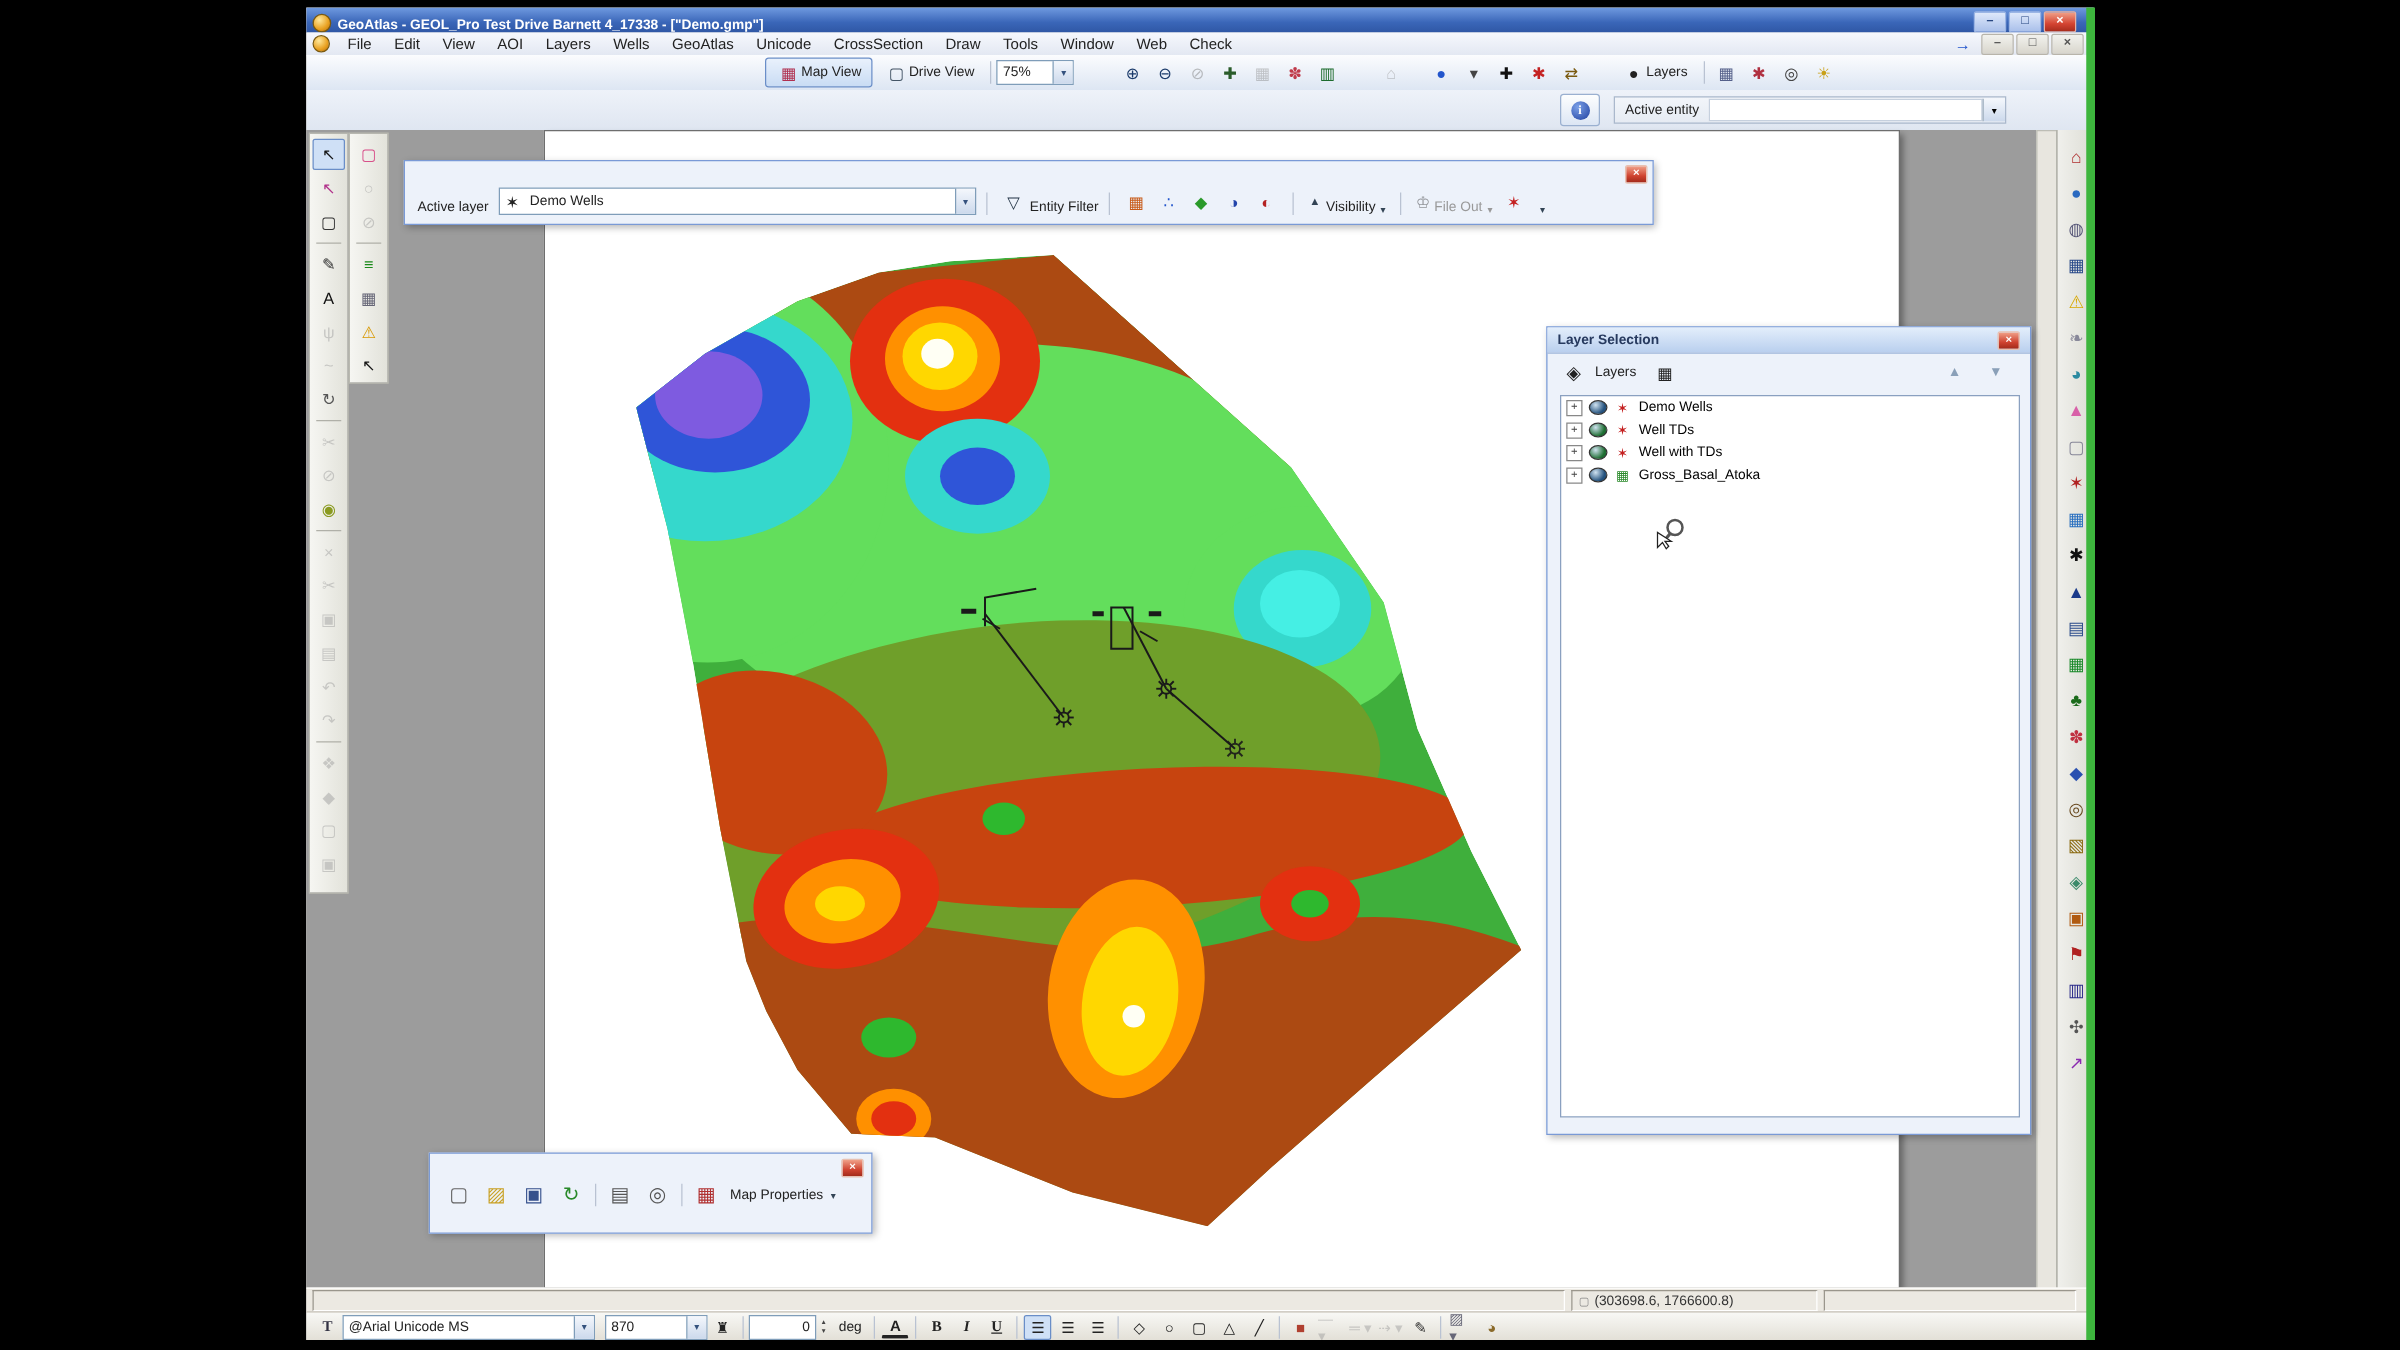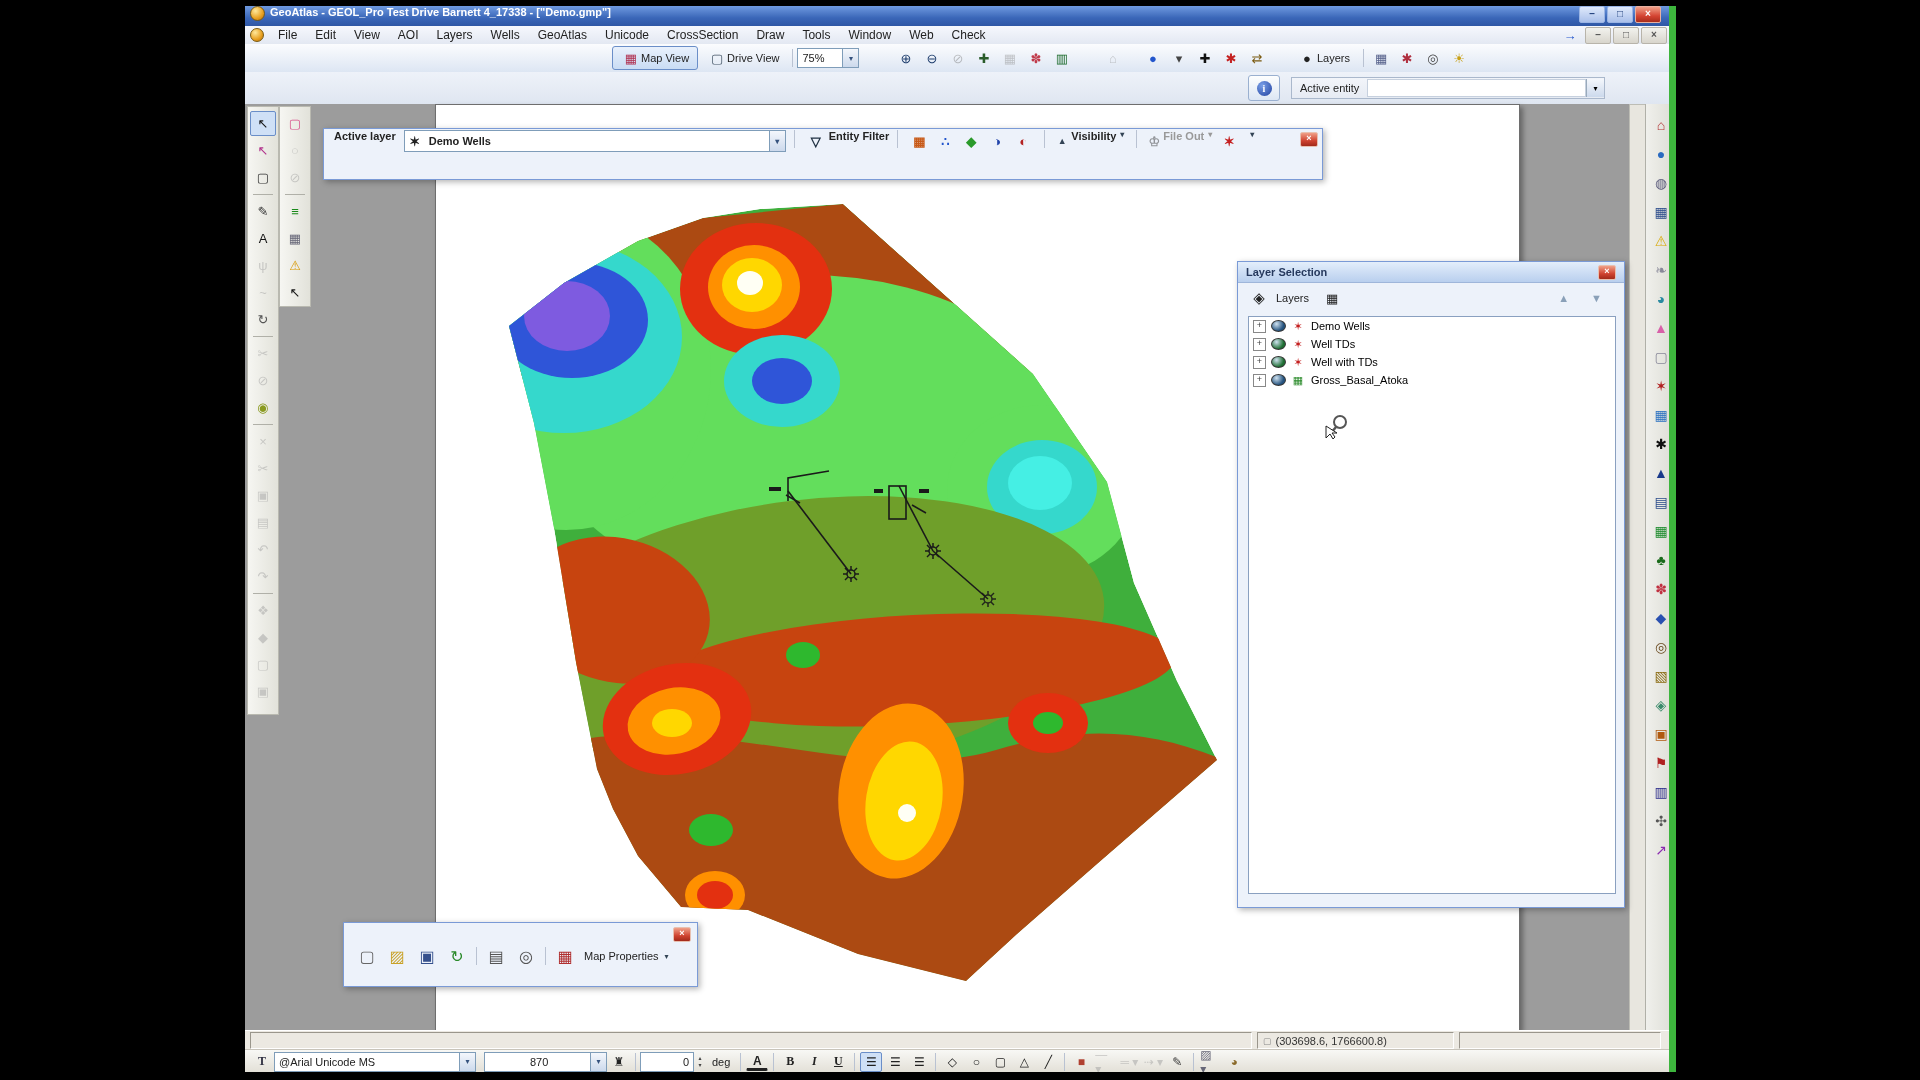--- a/index.html
+++ b/index.html
@@ -1,21 +1,21 @@
 <!DOCTYPE html>
 <html style="--c-purple: #7E5BE0; --c-blue: #2F55D8; --c-cyan: #35D8CC; --c-bright_cyan: #45EFE4; --c-light_green: #63DE5C; --c-green: #3FAF3C; --c-dark_green: #2EB82E; --c-olive: #6F9F2A; --c-brown: #AC4A12; --c-dark_brown: #9A3F0E; --c-rust: #C7440F; --c-red: #E33010; --c-orange: #FF9000; --c-yellow: #FFD700; --c-hot_white: #FFFFF4; --c-titlebar_blue: #3A66B8; --c-panel_border: #7A9AD6; --c-close_red: #CF4330; --c-workspace_gray: #9C9C9C;"><head>
 <meta charset="utf-8">
 <style>
   html,body{margin:0;padding:0;background:#000;width:1920px;height:1080px;overflow:hidden;
     font-family:"Liberation Sans",sans-serif;-webkit-font-smoothing:antialiased;}
   .abs{position:absolute;}
   #app{position:absolute;left:245px;top:6px;width:1430px;height:1066px;background:#ECE9E2;overflow:hidden;}
   #green-stripe{position:absolute;left:1669px;top:6px;width:7px;height:1066px;background:#3db53d;z-index:99;}
   
-  #titlebar{left:0;top:0;width:1430px;height:20px;background:linear-gradient(#6f9ae0,#3a66b8 60%,#2f57a5);display:flex;align-items:flex-start;color:#fff;font-size:11px;font-weight:bold;}
+  #titlebar{left:0;top:0;width:1430px;height:20px;background:linear-gradient(#6f9ae0,#3a66b8 60%,#2f57a5);display:flex;align-items:flex-end;color:#fff;font-size:11px;font-weight:bold;}
   .app-icon{width:13px;height:13px;border-radius:50%;background:radial-gradient(circle at 35% 30%,#ffe89a,#e8a020 60%,#b06a10);margin:0 5px;border:1px solid #7a5a10;}
   .win-btn{width:24px;height:15px;margin-left:2px;border:1px solid #9ab4e4;border-radius:2px;background:linear-gradient(#dfe9fb,#aac0ea);color:#23437e;font-size:10px;line-height:13px;text-align:center;font-weight:bold;}
   .win-btn.close{background:linear-gradient(#f0a088,#d44432 60%,#a82c1c);color:#fff;border-color:#e8b0a0;}
   
   #menubar{left:0;top:20px;width:1430px;height:18px;background:linear-gradient(#f6f8fd,#e3e8f2);display:flex;align-items:center;font-size:12px;color:#222;border-bottom:1px solid #cdd4e0;}
   .menu-item{padding:1px 9px;cursor:default;}
   
   #main-toolbar{left:0;top:38px;width:1430px;height:28px;background:linear-gradient(#fbfcfe,#dde6f3);border-bottom:1px solid #c4cddc;}
   .tb-group{position:absolute;top:2px;display:flex;align-items:center;height:24px;}
   .ticon{width:22px;height:20px;display:inline-flex;align-items:center;justify-content:center;font-size:13px;margin:0 1px;border:1px solid transparent;border-radius:2px;}
@@ -47,21 +47,21 @@
   
   #right-strip{left:1400px;top:98px;width:30px;height:928px;background:linear-gradient(90deg,#f0f0ec,#dcdcd4);border-left:1px solid #b0b0a8;display:flex;flex-direction:column;align-items:center;padding-top:6px;}
   #right-strip .ticon{width:22px;height:21px;margin:3px 0;font-size:14px;}
   #v-scrollbar{left:1384px;top:98px;width:15px;height:928px;background:#e8e6df;border:1px solid #bdbdb5;}
   
   .float-panel{border:1px solid #7a9ad6;box-shadow:2px 2px 6px rgba(0,0,0,.3);background:#edf2fa;}
   .panel-title{height:20px;background:linear-gradient(#e3eefb,#b9cfee);display:flex;align-items:center;font-size:11px;font-weight:bold;color:#26395e;padding:0 8px;border-bottom:1px solid #9fb6da;}
   .close-btn{margin-left:auto;width:16px;height:13px;background:linear-gradient(#f0a088,#cf4330 60%,#a22a1a);border:1px solid #e8c0b0;border-radius:2px;color:#fff;font-size:9px;line-height:11px;text-align:center;font-weight:bold;}
   
   #active-layer-bar{left:78px;top:122px;width:998px;height:50px;}
-  #active-layer-bar .bar-row{display:flex;align-items:flex-start;height:30px;margin-top:1px;padding:0 10px;font-size:11px;color:#222;font-weight:bold;}
+  #active-layer-bar .bar-row{display:flex;align-items:flex-end;height:30px;margin-top:13px;padding:0 10px;font-size:11px;color:#222;}
   #al-close{position:absolute;right:4px;top:3px;}
   
   #layer-panel{left:992px;top:255px;width:386px;height:645px;}
   #layer-toolbar{display:flex;align-items:center;height:30px;padding:0 8px;font-size:11px;color:#222;}
   #layer-list{position:absolute;left:10px;top:54px;width:366px;height:576px;background:#fff;border:1px solid #8aa0c0;font-size:11px;}
   .layer-row{display:flex;align-items:center;height:18px;padding-left:4px;}
   .plus-box{width:11px;height:11px;border:1px solid #888;background:#fff;font-size:9px;line-height:9px;text-align:center;color:#444;margin-right:5px;}
   .eye{width:13px;height:10px;border-radius:50%;margin-right:5px;border:1px solid #333;}
   .lyr-ic{width:14px;text-align:center;margin-right:6px;font-size:11px;}
   
@@ -425,21 +425,21 @@
     </span>
     <span class="status-cell" style="width:190px;"></span>
   </div>
 
   <div id="formatbar" class="abs">
     <span class="ticon" style="margin-left:6px;font-family:'Liberation Serif',serif;font-weight:bold;color:#334;">T</span>
     <span class="combo" style="width:200px;">
       <span class="val">@Arial Unicode MS</span>
       <span class="arrow">▾</span>
     </span>
-    <span class="combo" style="width:80px;margin-left:8px;padding-left:41px;">
+    <span class="combo" style="width:80px;margin-left:8px;">
       <span class="val">870</span>
       <span class="arrow">▾</span>
     </span>
     <span class="ticon" style="color:#222;">♜</span>
     <span class="sep-v"></span>
     <span class="combo" style="width:52px;">
       <span class="val" style="text-align:right;">0</span>
     </span>
     <span class="spin">
         <span>▴</span>

